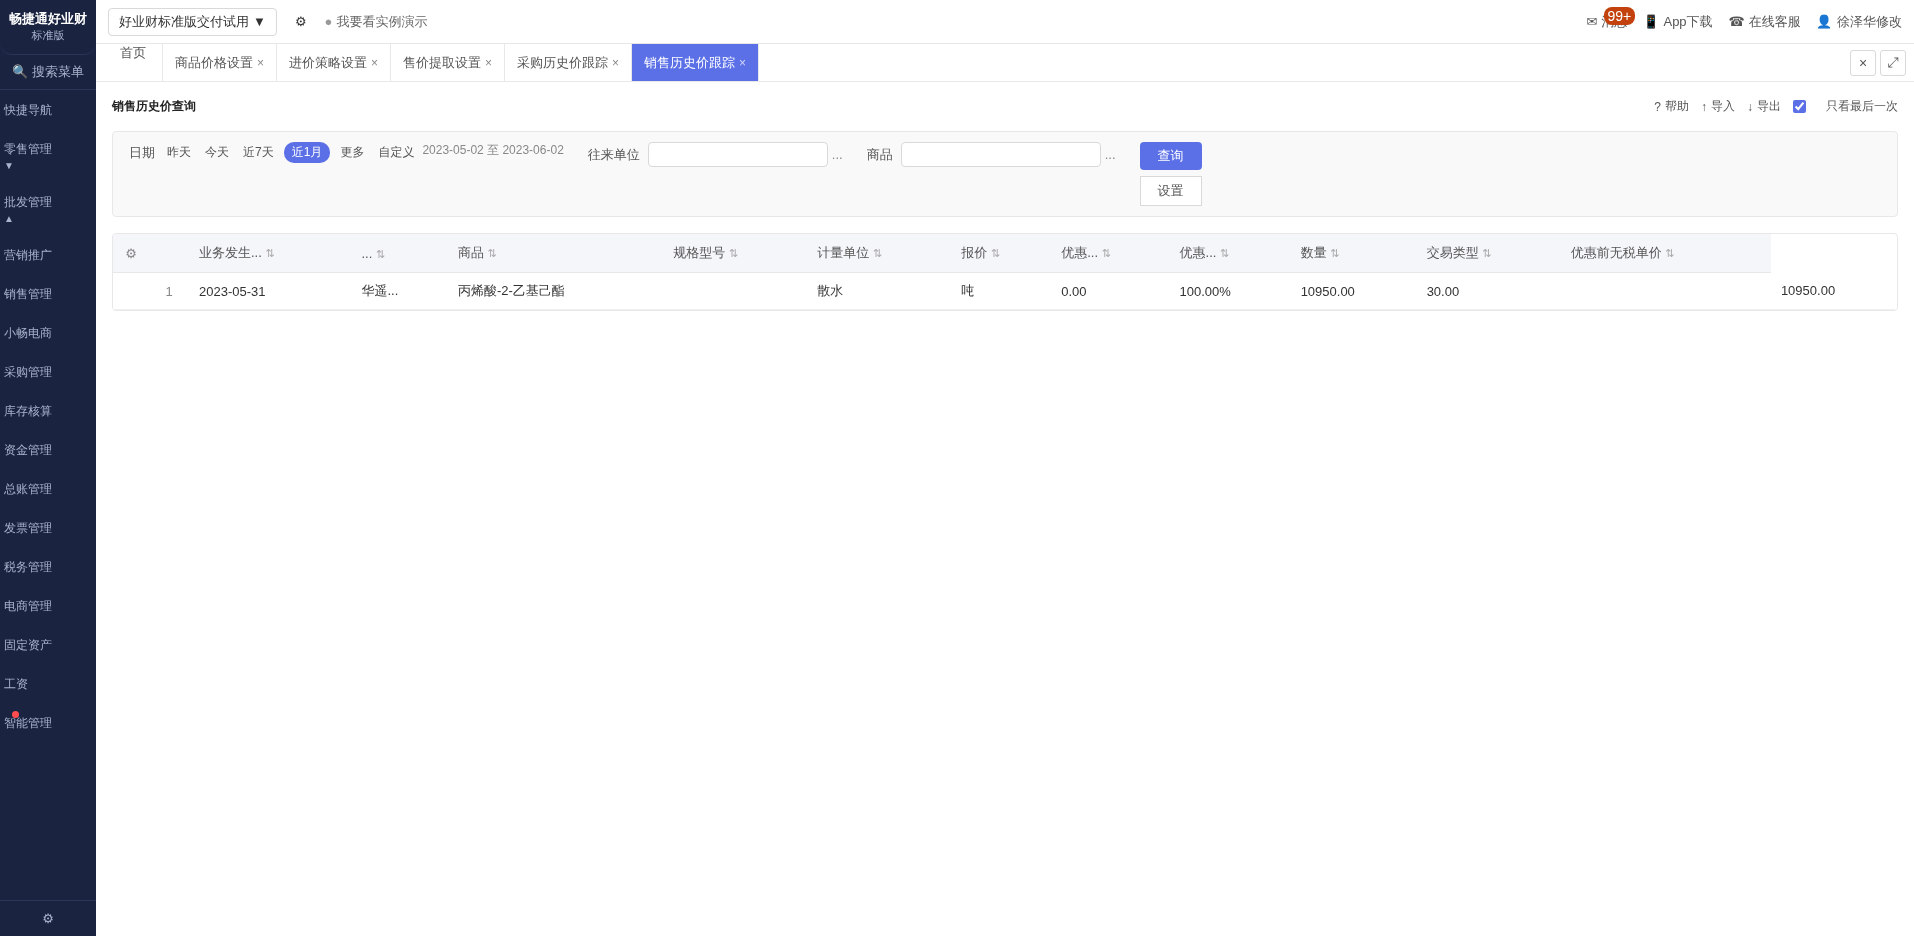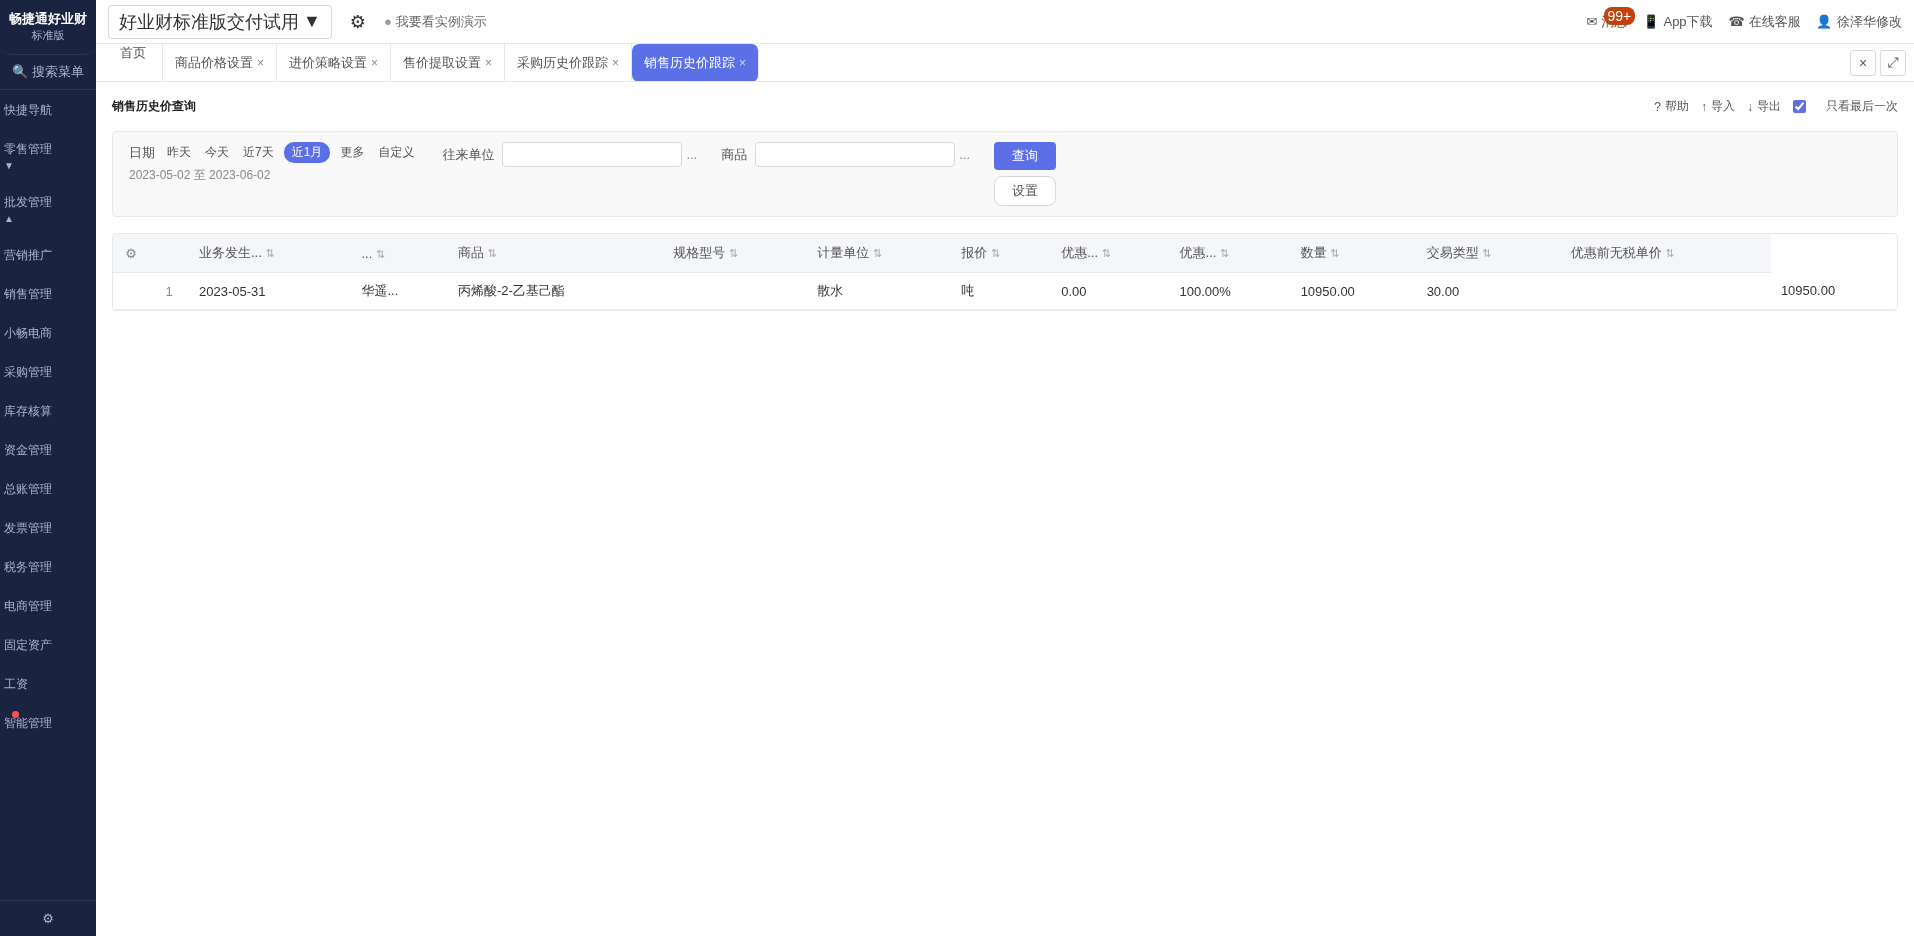--- a/index.html
+++ b/index.html
@@ -85,21 +85,21 @@
       gap: 8px;
     }
     .topbar-selector {
       display: flex;
       align-items: center;
       gap: 4px;
       padding: 4px 10px;
       border: 1px solid #d9d9d9;
       border-radius: 4px;
       cursor: pointer;
-      font-size: 18px;
+      font-size: 13px;
       color: #333;
     }
     .topbar-demo {
       display: flex;
       align-items: center;
       gap: 4px;
       color: #666;
       font-size: 13px;
       cursor: pointer;
     }
@@ -149,21 +149,21 @@
       border-right: 1px solid #e8e8e8;
       cursor: pointer;
       white-space: nowrap;
       color: #555;
       font-size: 13px;
       flex-shrink: 0;
     }
     .tab-item.active {
       background: #5b6fe6;
       color: #fff;
-      border-radius: 7px;
+      border-radius: 0;
     }
     .tab-item .close-btn {
       font-size: 12px;
       color: inherit;
       opacity: 0.7;
       cursor: pointer;
     }
     .tab-home {
       padding: 0 16px;
       height: 38px;
@@ -240,21 +240,21 @@
       border-radius: 4px;
       padding: 10px 16px;
       margin-bottom: 16px;
       display: flex;
       align-items: flex-start;
       gap: 24px;
       flex-wrap: wrap;
     }
     .filter-group {
       display: flex;
-      flex-direction: column;
+      flex-direction: row;
       gap: 4px;
     }
     .filter-row {
       display: flex;
       align-items: center;
       gap: 8px;
     }
     .filter-label {
       color: #555;
       font-size: 13px;
@@ -312,21 +312,21 @@
       border: none;
       border-radius: 4px;
       padding: 5px 18px;
       font-size: 13px;
       cursor: pointer;
     }
     .btn-default {
       background: #fff;
       color: #555;
       border: 1px solid #d9d9d9;
-      border-radius: 8px;
+      border-radius: 0;
       padding: 5px 0;
       font-size: 13px;
       cursor: pointer;
     }
 
     
     .table-container {
       border: 1px solid #e8e8e8;
       border-radius: 4px;
       overflow: auto;

